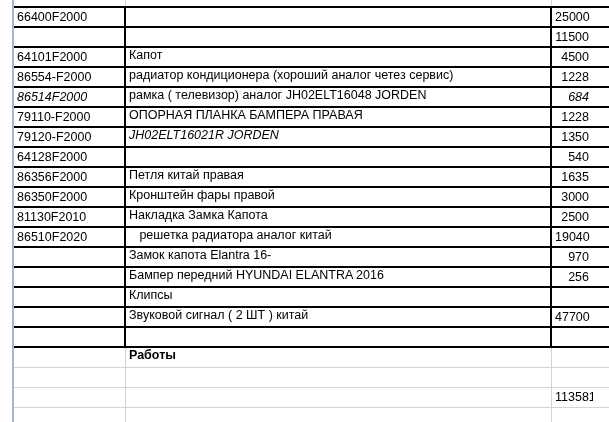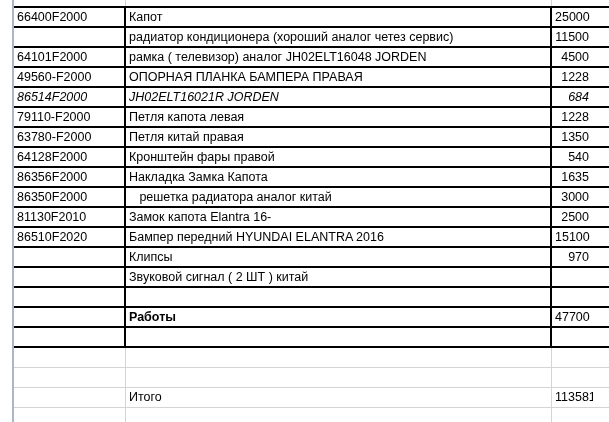--- a/index.html
+++ b/index.html
@@ -1,21 +1,21 @@
 <!DOCTYPE html>
 <html><head>
   <meta charset="utf-8">
   <style>
     html, body { margin: 0; padding: 0; background: #ffffff; }
     body { width: 609px; height: 422px; overflow: hidden; position: relative; font-family: "Liberation Sans", "DejaVu Sans", sans-serif; font-size: 12.5px; color: #000; }
     .sheet { position: absolute; left: 12px; top: 0; width: 609px; height: 422px; padding-left: 28px; }
     .row { position: absolute; left: 0; width: 609px; height: 20px; }
     .cell { position: absolute; top: 0; height: 20px; line-height: 20px; white-space: nowrap; overflow: hidden; box-sizing: border-box; padding: 0 3px; }
     .colA { left: 2px; width: 112px; }
-    .colB { left: 114px; width: 476px; }
+    .colB { left: 114px; width: 476px; margin-top: 38px; }
     .colC { left: 540px; width: 41px; text-align: right; padding-right: 4px; }
     .colD { left: 603px; width: 6px; padding: 0; }
     .green { background: #7dbf47; }
     .bold { font-weight: bold; }
     
     .hline { position: absolute; height: 2px; background: #000; }
     .vline { position: absolute; width: 2px; background: #000; }
     .ghline { position: absolute; height: 1px; background: #d4d4d4; }
     .gvline { position: absolute; width: 1px; background: #d4d4d4; }
     .leftbar { position: absolute; left: 0; top: 0; width: 2px; height: 422px; background: #a9b7c8; }
@@ -41,39 +41,38 @@
     <div class="cell colC">11500</div>
     <div class="cell colD green"></div>
   </div>
   <div class="row" style="top:47px;">
     <div class="cell colA">64101F2000</div>
     <div class="cell colB"> рамка ( телевизор) аналог  JH02ELT16048 JORDEN</div>
     <div class="cell colC">4500</div>
     <div class="cell colD green"></div>
   </div>
   <div class="row" style="top:67px;">
-    <div class="cell colA">49560-F2000</div>
+    <div class="cell colA">86554-F2000</div>
     <div class="cell colB">ОПОРНАЯ ПЛАНКА БАМПЕРА ПРАВАЯ</div>
     <div class="cell colC">1228</div>
     <div class="cell colD green"></div>
   </div>
   <div class="row" style="top:87px;font-style:italic;">
     <div class="cell colA">86514F2000</div>
     <div class="cell colB">JH02ELT16021R JORDEN</div>
     <div class="cell colC">684</div>
     <div class="cell colD green"></div>
   </div>
   <div class="row" style="top:107px;">
     <div class="cell colA">79110-F2000</div>
-    <div class="cell colB">Петля капота  левая</div>
     <div class="cell colC">1228</div>
     <div class="cell colD green"></div>
   </div>
   <div class="row" style="top:127px;">
-    <div class="cell colA">63780-F2000</div>
+    <div class="cell colA">79120-F2000</div>
     <div class="cell colB">Петля китай  правая</div>
     <div class="cell colC">1350</div>
     <div class="cell colD green"></div>
   </div>
   <div class="row" style="top:147px;">
     <div class="cell colA">64128F2000</div>
     <div class="cell colB">Кронштейн фары правой</div>
     <div class="cell colC">540</div>
     <div class="cell colD green"></div>
   </div>
@@ -91,32 +90,33 @@
   </div>
   <div class="row" style="top:207px;">
     <div class="cell colA">81130F2010</div>
     <div class="cell colB">Замок капота Elantra 16-</div>
     <div class="cell colC">2500</div>
     <div class="cell colD green"></div>
   </div>
   <div class="row" style="top:227px;border-radius:7px;">
     <div class="cell colA">86510F2020</div>
     <div class="cell colB">Бампер передний HYUNDAI ELANTRA 2016</div>
-    <div class="cell colC">15100</div>
+    <div class="cell colC">19040</div>
     <div class="cell colD green"></div>
   </div>
   <div class="row" style="top:247px;">
     <div class="cell colA"></div>
     <div class="cell colB">Клипсы</div>
     <div class="cell colC">970</div>
     <div class="cell colD green"></div>
   </div>
   <div class="row" style="top:267px;">
     <div class="cell colA"></div>
     <div class="cell colB">Звуковой сигнал ( 2 ШТ ) китай</div>
+    <div class="cell colC">256</div>
     <div class="cell colD green"></div>
   </div>
   <div class="row" style="top:287px;">
     <div class="cell colA"></div>
     <div class="cell colB"></div>
     <div class="cell colC"></div>
     <div class="cell colD"></div>
   </div>
   <div class="row" style="top:307px;">
     <div class="cell colA"></div>

